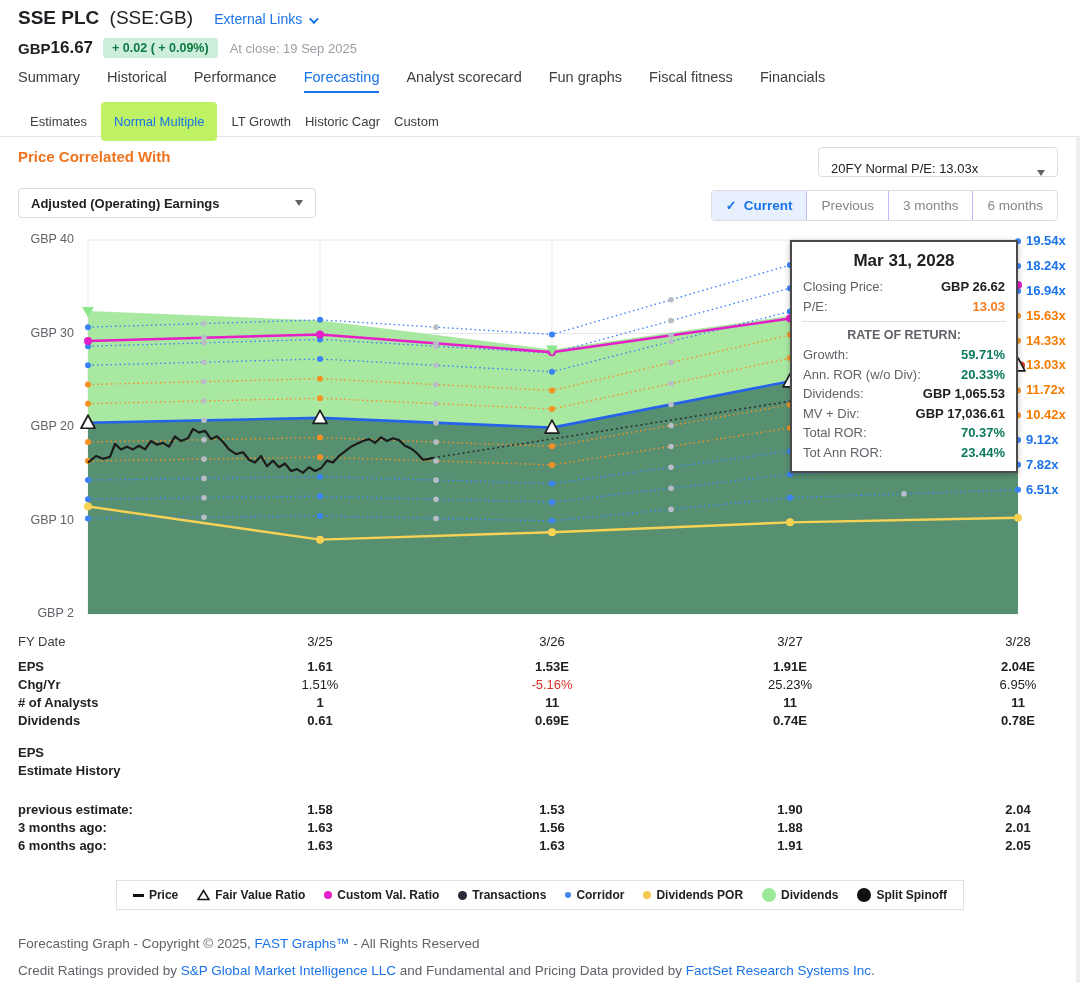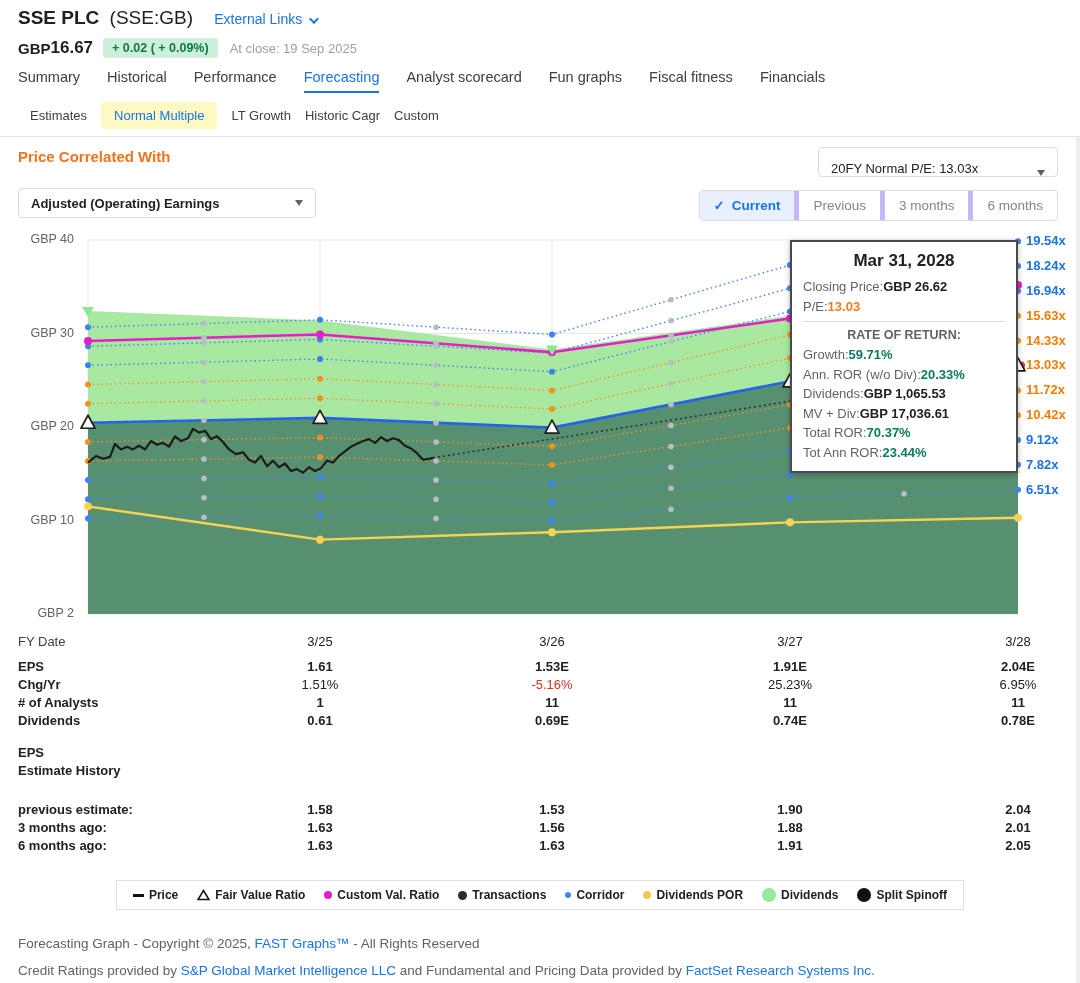--- a/index.html
+++ b/index.html
@@ -16,51 +16,51 @@
   .price-row { position:absolute; left:18px; top:38px; display:flex; align-items:center; }
   .cur { font-size:15px; font-weight:bold; color:#202124; }
   .price { font-size:17px; font-weight:bold; color:#202124; }
   .badge { margin-left:10px; background:#cdeeda; color:#0d7a43; font-size:12.5px; font-weight:bold; padding:3px 9px; border-radius:3px; }
   .atclose { margin-left:12px; font-size:13px; color:#9aa0a6; }
   .tabs { position:absolute; left:18px; top:69px; display:flex; gap:27px; font-size:14.5px; color:#3c4043; }
   .tab { cursor:pointer; padding-bottom:8px; }
   .tab.active { color:#1a73e8; border-bottom:2px solid #1a73e8; padding-bottom:6px; }
   .subtabs { position:absolute; left:30px; top:102px; display:flex; gap:14px; align-items:center; font-size:13px; color:#3c4043; }
   .subtab { cursor:pointer; }
-  .subtab.active { background:#fef9c3; color:#1a73e8; padding:6px 13px; border-radius:4px; }
+  .subtab.active { background:#bef264; color:#1a73e8; padding:12px 13px; border-radius:4px; }
 
   
   #controls { position:absolute; top:137px; left:0; width:1080px; height:91px; }
   #pcw-heading { position:absolute; left:18px; top:11px; font-size:15px; font-weight:bold; color:#f0731d; }
   .dropdown { position:absolute; height:30px; border:1px solid #dadce0; border-radius:4px; background:#fff;
               display:flex; align-items:center; justify-content:space-between; padding:0 12px; font-size:13px; color:#202124; cursor:pointer; }
   #pe-dropdown { right:22px; top:10px; width:240px;align-items:flex-end; }
   #metric-dropdown { left:18px; top:51px; width:298px; font-weight:bold; }
   .caret { width:0; height:0; border-left:4.5px solid transparent; border-right:4.5px solid transparent; border-top:6px solid #5f6368; margin-left:10px; }
   #tf-buttons { position:absolute; right:22px; top:53px; display:flex; border:1px solid #dadce0; border-radius:4px; overflow:hidden; background:#fff; }
-  .tfb { font-size:13.5px; color:#80868b; padding:7px 14px; border-left:5px solid #c4b5fd; cursor:pointer; white-space:nowrap; display:flex; align-items:center; gap:7px; }
+  .tfb { font-size:13.5px; color:#80868b; padding:7px 14px; border-left:1px solid #c4b5fd; cursor:pointer; white-space:nowrap; display:flex; align-items:center; gap:7px; }
   .tfb:first-child { border-left:none; }
   .tfb.active { background:#e8f0fe; color:#1a73e8; font-weight:bold; }
   .tfb .check { font-size:13px; font-weight:bold; }
 
   
   #chart-wrap { position:absolute; top:228px; left:0; width:1080px; height:412px; }
   #chart-svg { position:absolute; top:0; left:0; }
   #left-axis { position:absolute; top:0; left:0; width:80px; height:100%; }
   .ytick { position:absolute; right:6px; font-size:12.5px; color:#5f6368; white-space:nowrap; }
   #right-axis { position:absolute; top:0; left:1026px; width:54px; height:100%; }
   .rtick { position:absolute; font-size:13px; font-weight:bold; white-space:nowrap; }
   .rtick.blue { color:#1a73e8; }
   .rtick.orange { color:#f57c00; }
 
   
   #tooltip { position:absolute; left:790px; top:12px; width:228px; background:#fff; border:2px solid #4a4a4a;
              box-shadow:0 2px 6px rgba(0,0,0,.25); font-size:13px; padding-bottom:9px; z-index:5; }
   #tooltip .tt-title { text-align:center; font-weight:bold; color:#202124; font-size:17px; margin:9px 0 6px; }
-  .tt-row { display:flex; padding:0 11px; line-height:19.5px; }
+  .tt-row { display:flex; justify-content:space-between; padding:0 11px; line-height:19.5px; }
   .tt-label { color:#5f6368; }
   .tt-val { font-weight:bold; color:#202124; }
   .tt-val.orange { color:#f57c20; }
   .tt-val.green { color:#0d7a5f; }
   .tt-div { border-top:1px solid #e0e0e0; margin:5px 10px 4px; }
   .tt-section { text-align:center; color:#5f6368; font-weight:bold; font-size:12.5px; line-height:19px; }
 
   
   .trow { position:absolute; left:0; width:1068px; height:18px; font-size:13px; color:#202124; }
   .tlabel { position:absolute; left:18px; font-weight:bold; color:#202124; white-space:nowrap; }

